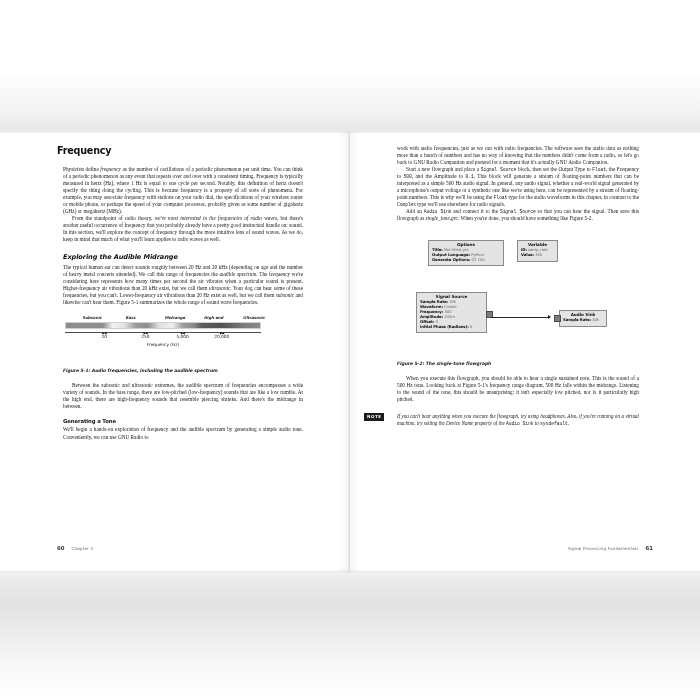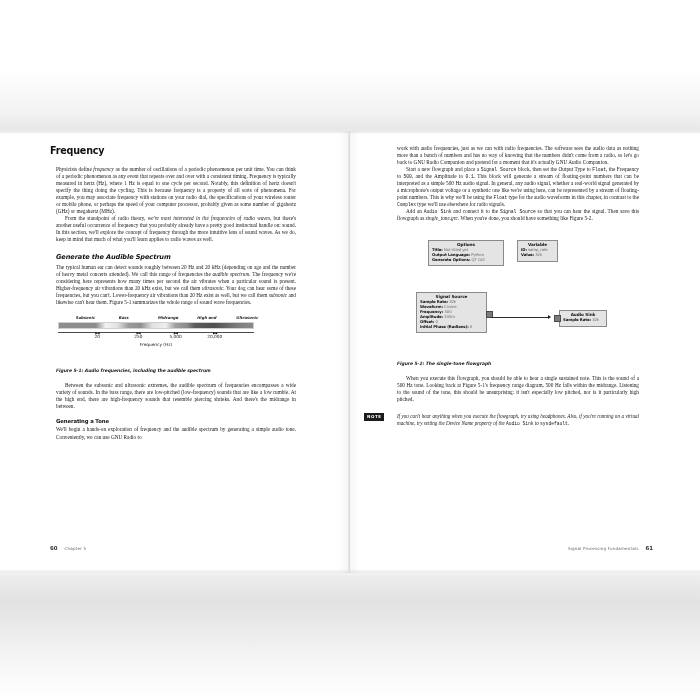--- a/index.html
+++ b/index.html
@@ -15,21 +15,21 @@
   .spread:before{content:"";position:absolute;left:0;top:0;right:0;height:3px;
     background:linear-gradient(180deg,rgba(0,0,0,.10),rgba(0,0,0,0));}
   .spread:after{content:"";position:absolute;left:0;bottom:0;right:0;height:4px;
     background:linear-gradient(0deg,rgba(0,0,0,.09),rgba(0,0,0,0));}
   .spine{position:absolute;left:348px;top:131px;width:2px;height:442px;
     background:linear-gradient(90deg,#ffffff,#d2d2d2 45%,#bdbdbd 55%,#ffffff);}
   .spine-sh{position:absolute;left:338px;top:131px;width:22px;height:442px;
     background:linear-gradient(90deg,rgba(0,0,0,0),rgba(0,0,0,.035) 45%,rgba(0,0,0,.035) 55%,rgba(0,0,0,0));}
 
   .page{position:absolute;top:131px;height:442px;}
-  .page-left{left:1px;width:348px;}
+  .page-left{left:8px;width:348px;}
   .page-right{left:350px;width:350px;}
 
   .col{position:absolute;}
   .col-left{left:55px;top:14px;width:240px;}
   .col-right{left:47px;top:14px;width:242px;}
 
   h1.chapter-head{
     font-family:"DejaVu Sans",sans-serif;
     font-weight:bold;font-size:9.6px;letter-spacing:-0.2px;
     margin:0 0 10px -6px;color:#111;
@@ -130,21 +130,21 @@
   <div class="spine"></div>
 
   <div class="page page-left">
     <div class="col col-left">
 
       <h1 class="chapter-head">Frequency</h1>
 
       <p class="body">Physicists define <em>frequency</em> as the number of oscillations of a periodic phenomenon per unit time. You can think of a periodic phenomenon as any event that repeats over and over with a consistent timing. Frequency is typically measured in hertz (Hz), where 1 Hz is equal to one cycle per second. Notably, this definition of hertz doesn't specify the thing doing the cycling. This is because frequency is a property of all sorts of phenomena. For example, you may associate frequency with stations on your radio dial, the specifications of your wireless router or mobile phone, or perhaps the speed of your computer processor, probably given as some number of gigahertz (GHz) or megahertz (MHz).</p>
       <p class="body ind">From the standpoint of radio theory, <em>we're most interested in the frequencies of radio waves</em>, but there's another useful occurrence of frequency that you probably already have a pretty good instinctual handle on: sound. In this section, we'll explore the concept of frequency through the more intuitive lens of sound waves. As we do, keep in mind that much of what you'll learn applies to radio waves as well.</p>
 
-      <h2 class="sub-head">Generate the Audible Spectrum</h2>
+      <h2 class="sub-head">Exploring the Audible Midrange</h2>
 
       <p class="body">The typical human ear can detect sounds roughly between 20 Hz and 20 kHz (depending on age and the number of heavy metal concerts attended). We call this range of frequencies the <em>audible spectrum</em>. The frequency we're considering here represents how many times per second the air vibrates when a particular sound is present. Higher-frequency air vibrations than 20 kHz exist, but we call them <em>ultrasonic</em>. Your dog can hear some of these frequencies, but you can't. Lower-frequency air vibrations than 20 Hz exist as well, but we call them <em>subsonic</em> and likewise can't hear them. Figure 5-1 summarizes the whole range of sound wave frequencies.</p>
 
       <div class="fig1">
         <div class="fig1-labels">
             <span style="left: 9%;">Subsonic</span>
             <span style="left: 31%;">Bass</span>
             <span style="left: 51%;">Midrange</span>
             <span style="left: 71%;">High end</span>
             <span style="left: 91%;">Ultrasonic</span>

